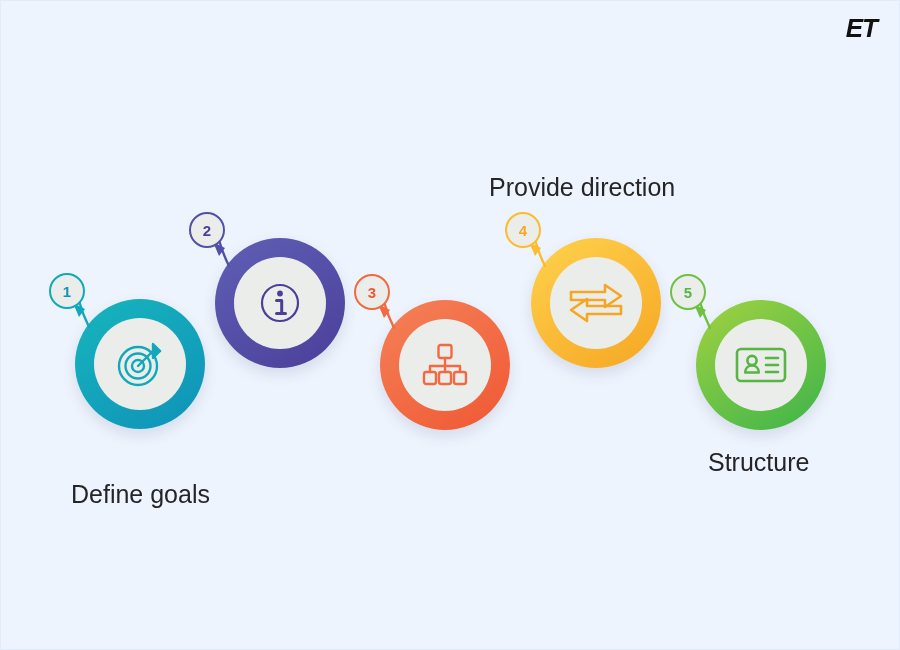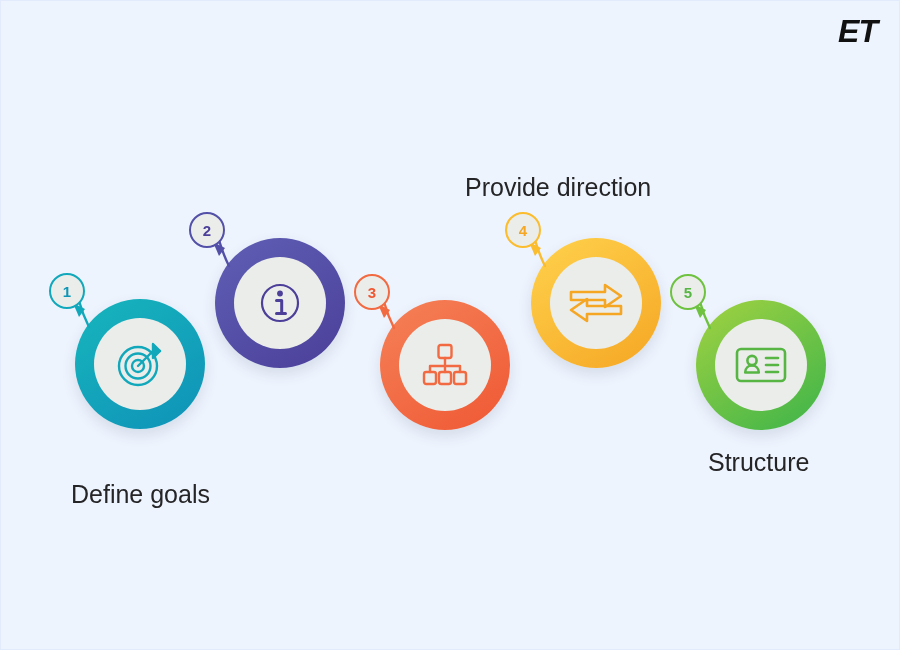--- a/index.html
+++ b/index.html
@@ -22,21 +22,21 @@
   }
 
   
   #logo {
     position: absolute;
     top: 14px;
     right: 22px;
     font-family: "Liberation Sans", sans-serif;
     font-weight: bold;
     font-style: italic;
-    font-size: 32px;
+    font-size: 26px;
     letter-spacing: -1px;
     color: #111111;
     line-height: 1;
     user-select: none;
   }
 
   
   .step {
     position: absolute;
   }
@@ -201,21 +201,21 @@
         <svg class="badge-tail" viewBox="0 0 46 58">
           <path d="M30 28 Q34 42 40 54" stroke="#fbbc2e" stroke-width="2.4" fill="none" stroke-linecap="round"></path>
           <path d="M24 30 L36 36 L30 44 Z" fill="#fbbc2e"></path>
         </svg>
         <div class="badge" id="badge-4" style="border-color: rgb(251, 188, 46); color: rgb(245, 166, 35); background: rgb(235, 237, 234);">
           <span>4</span>
         </div>
       </div>
     </div>
   </div>
-  <div class="label" style="left:464px; top:172px;">Provide direction</div>
+  <div class="label" style="left:488px; top:172px;">Provide direction</div>
 
   <div class="step" style="left:695px; top:299px;">
     <div class="ring" id="ring-5" style="background: linear-gradient(145deg, rgb(162, 210, 65) 0%, rgb(60, 180, 74) 100%);">
       <div class="ring-inner" style="background: rgb(235, 237, 234);">
         <svg width="56" height="44" viewBox="0 0 56 44">
           <g fill="none" stroke="#57b544" stroke-width="2.6" stroke-linejoin="round" stroke-linecap="round">
             <rect x="4" y="6" width="48" height="32" rx="4"></rect>
             <circle cx="19" cy="17.5" r="4.6"></circle>
             <path d="M12.2 29.5 c0 -4.4 3.2 -7 6.8 -7 s6.8 2.6 6.8 7 Z"></path>
             <path d="M33 15 h12"></path>

